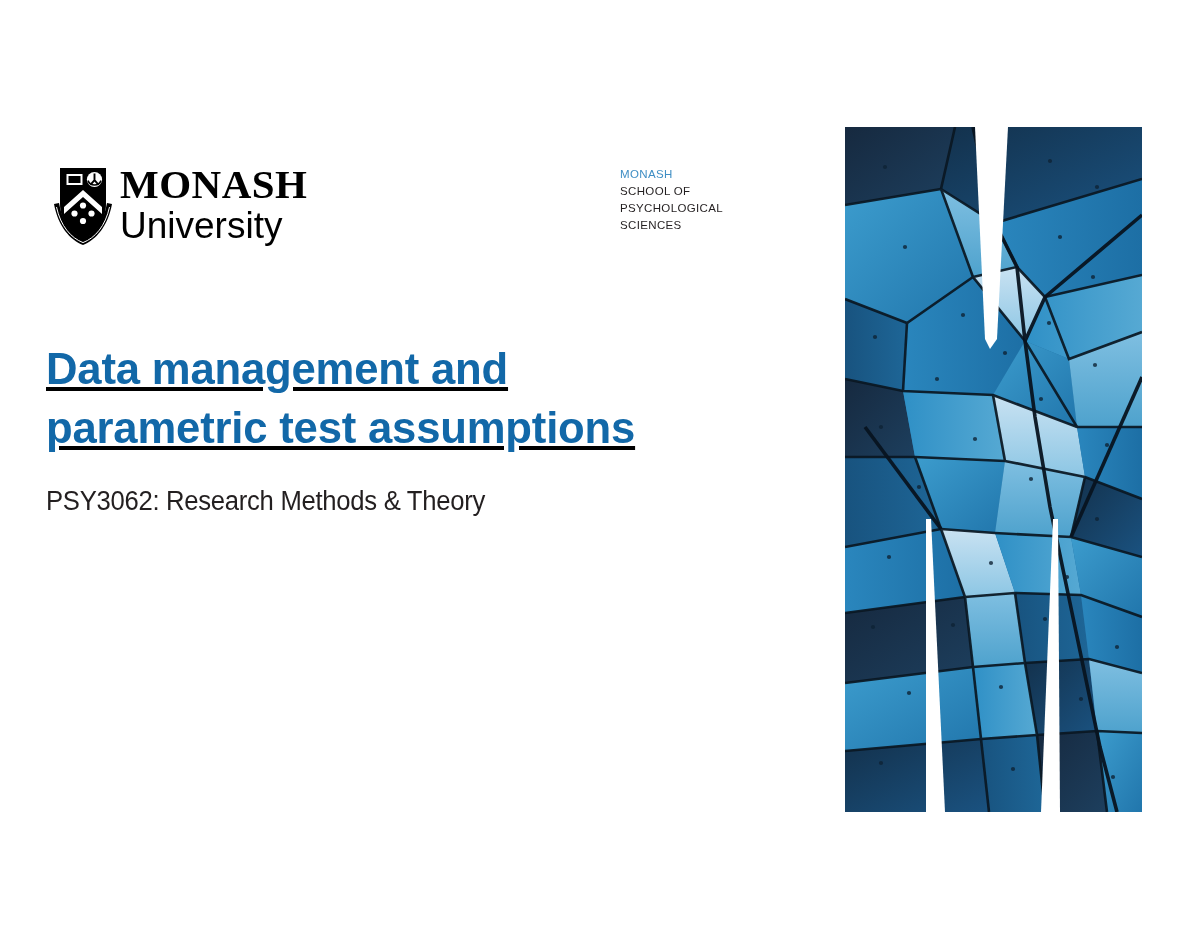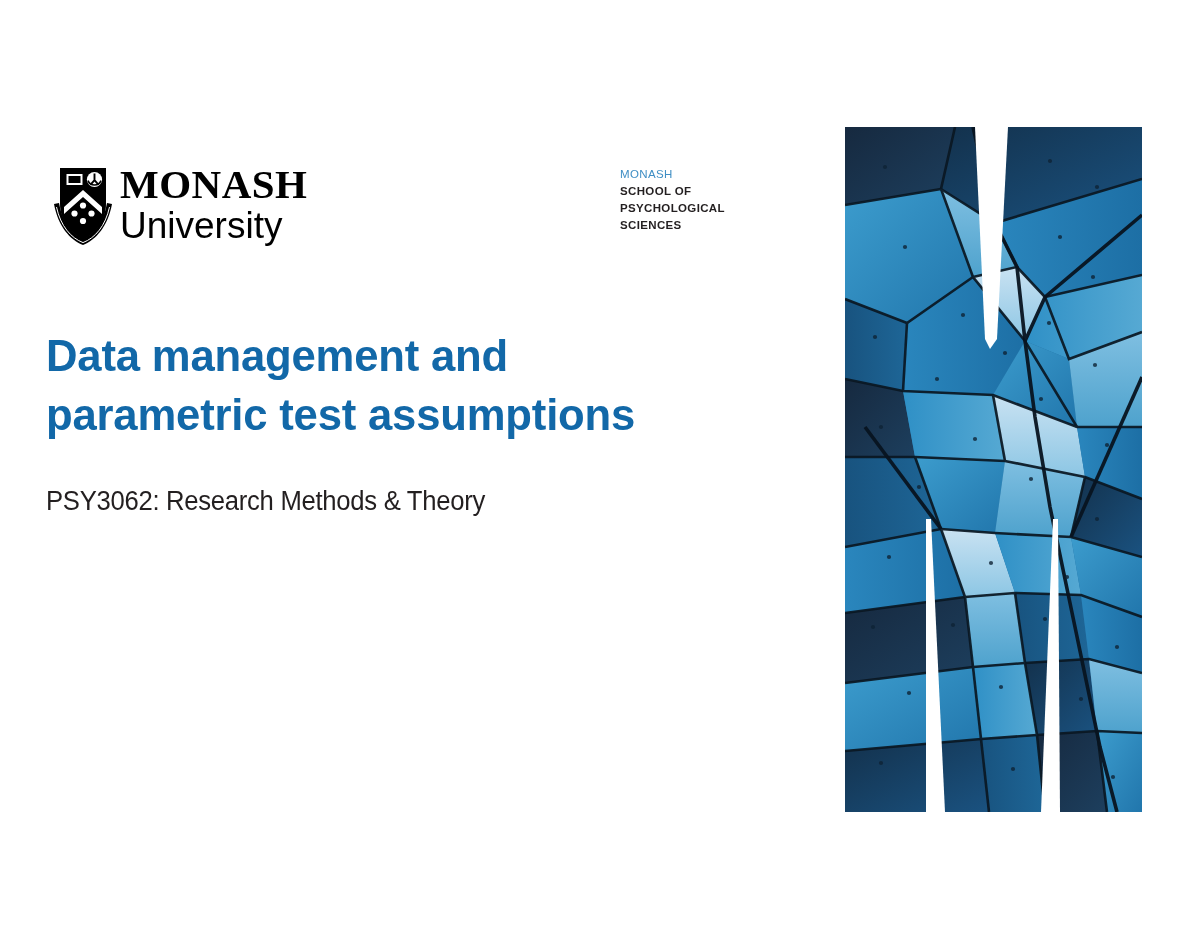--- a/index.html
+++ b/index.html
@@ -51,30 +51,31 @@
     font-size: 11.5px;
     letter-spacing: 0.35px;
     color: #3f8ec4;
     font-weight: 400;
     display: block;
   }
   .faculty-line {
     font-size: 11.5px;
     letter-spacing: 0.35px;
     color: #231f20;
-    font-weight: 700;
+    font-weight: 400;
     display: block;
   }
 
   
   .title-block {
     position: absolute;
     left: 46px;
-    top: 326px;
+    top: 339px;
     width: 700px;
+    text-decoration: underline;
   }
   .slide-title {
     margin: 0;
     font-size: 45px;
     line-height: 59px;
     font-weight: 700;
     color: #1268a8;
     letter-spacing: -0.2px;
     font-family: "Liberation Sans Narrow", "Liberation Sans", sans-serif;
     transform: scaleX(0.97);

